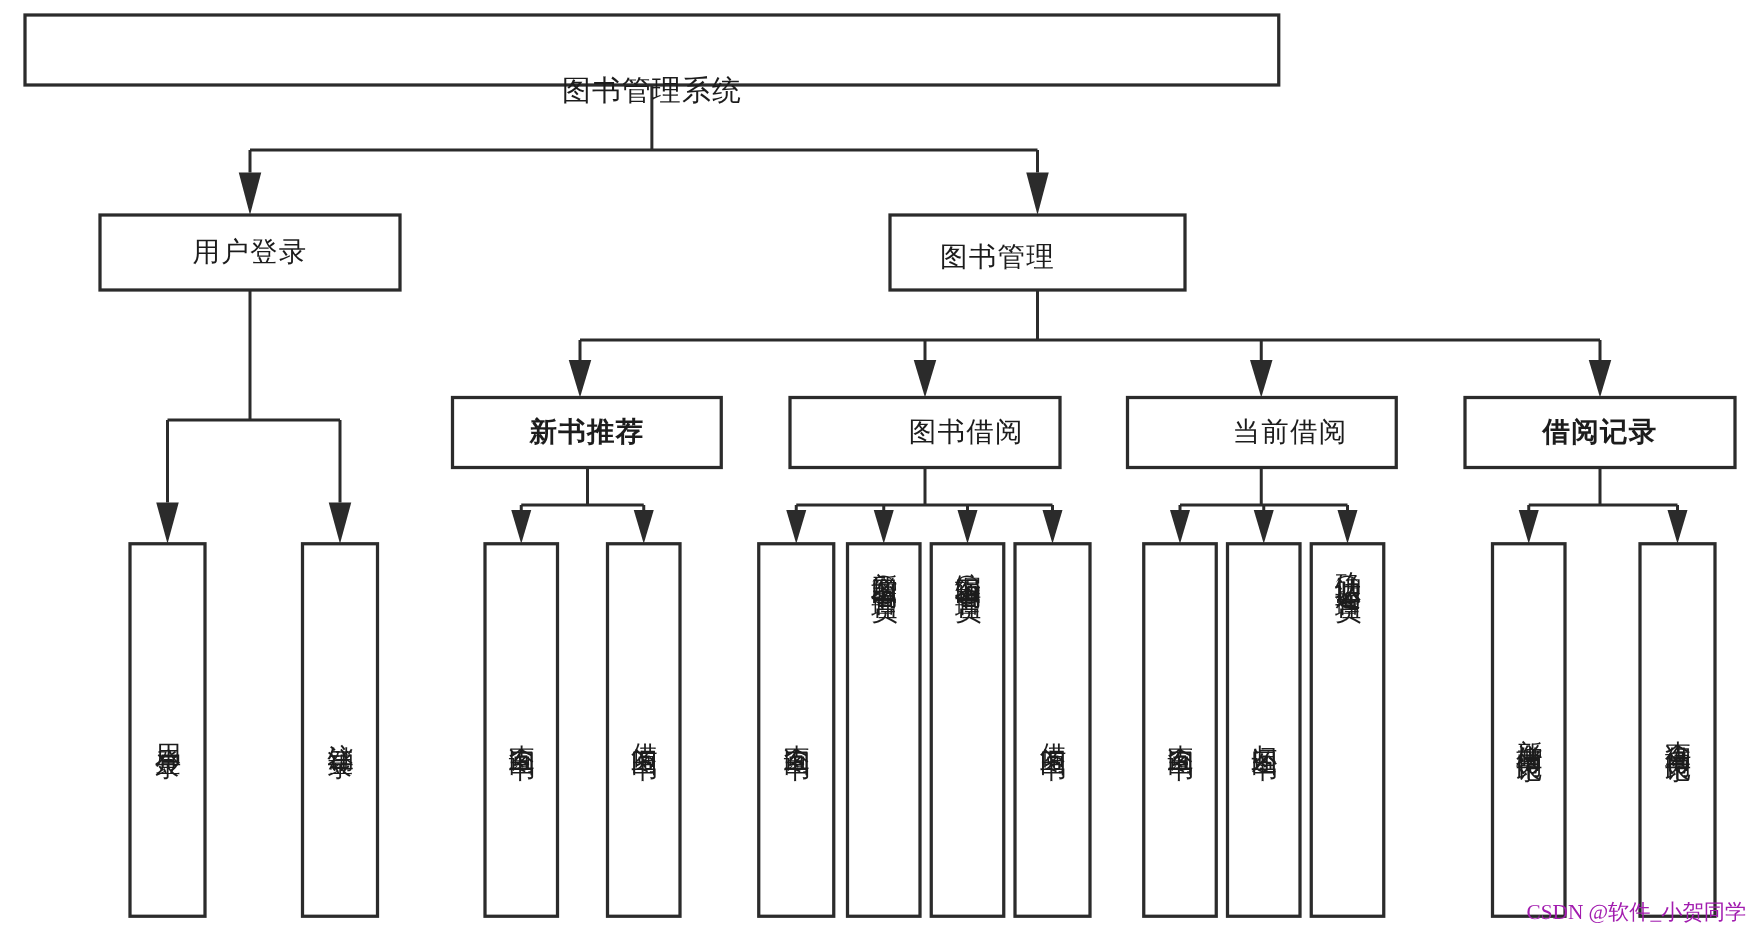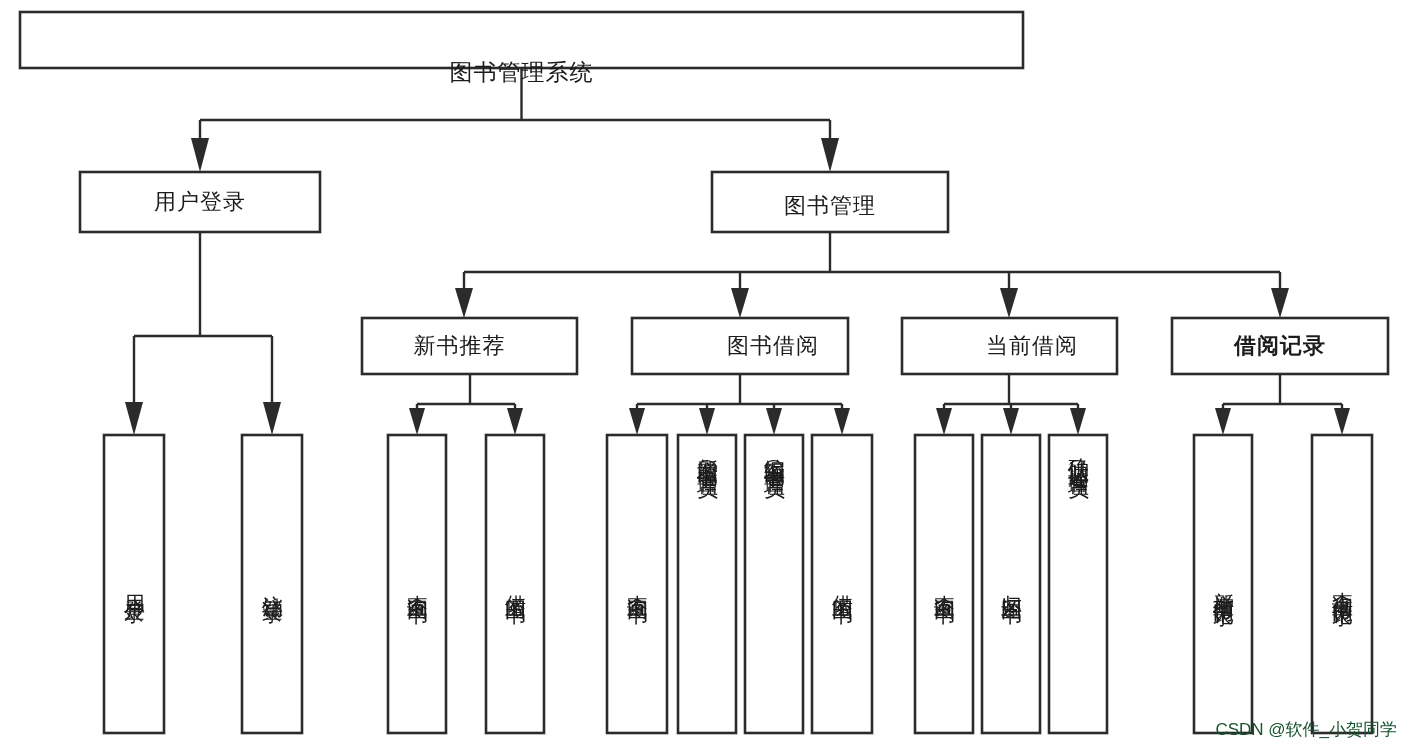--- a/index.html
+++ b/index.html
@@ -70,23 +70,23 @@
     white-space: nowrap;
     letter-spacing: 1px;
   }
   .title-text {
     font-size: 23px;
   }
   #watermark {
     position: absolute;
     right: 8px;
     bottom: 6px;
-    font-family: Liberation Sans, sans-serif;
+    font-family: Liberation Serif, serif;
     font-size: 17px;
-    color: #14532d;
+    color: #a21caf;
     white-space: nowrap;
     user-select: none;
   }
 </style>
 </head>
 <body>
 
 <div id="diagram-root">
 
   <svg id="flowchart" viewBox="0 0 1405 747">
@@ -185,25 +185,25 @@
   </svg>
 
   <div class="hlabel-wrap" style="left:20px; top:0; width:1003px; height:56px;margin-top:44px;">
     <span class="hlabel-text title-text">图书管理系统</span>
   </div>
 
   <div class="hlabel-wrap" style="left:80px; top:172px; width:240px; height:60px;">
     <span class="hlabel-text">用户登录</span>
   </div>
 
-  <div class="hlabel-wrap" style="left:712px; top:172px; width:236px; height:68px;">
+  <div class="hlabel-wrap" style="left:680px; top:172px; width:236px; height:68px;">
     <span class="hlabel-text">图书管理</span>
   </div>
 
-  <div class="hlabel-wrap" style="left:352px; top:318px; width:215px; height:56px;">
+  <div class="hlabel-wrap" style="left:362px; top:318px; width:215px; height:56px;font-weight:bold;">
     <span class="hlabel-text">新书推荐</span>
   </div>
 
   <div class="hlabel-wrap" style="left:632px; top:318px; width:216px; height:56px;padding-left:33px;">
     <span class="hlabel-text">图书借阅</span>
   </div>
 
   <div class="hlabel-wrap" style="left:902px; top:318px; width:260px; height:56px;">
     <span class="hlabel-text">当前借阅</span>
   </div>

